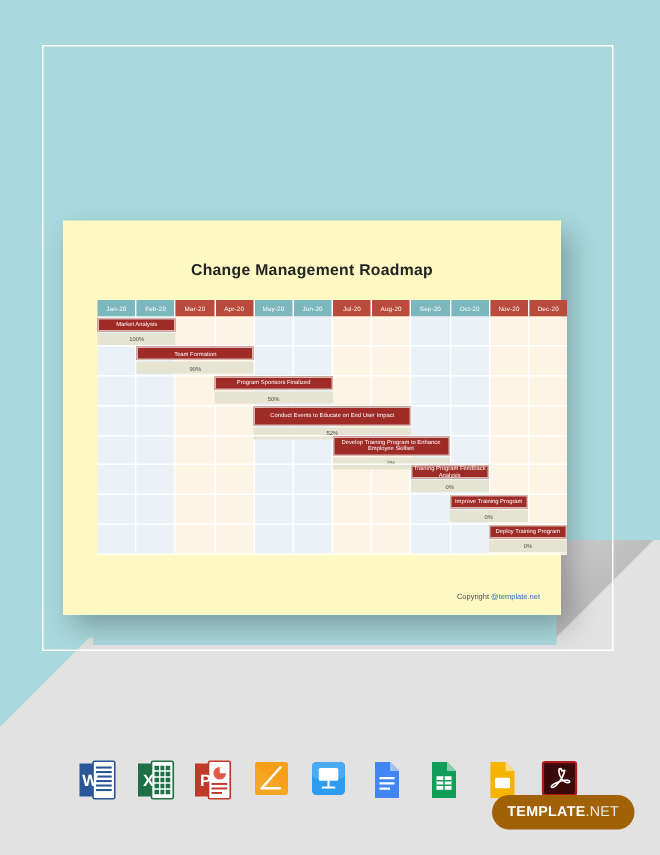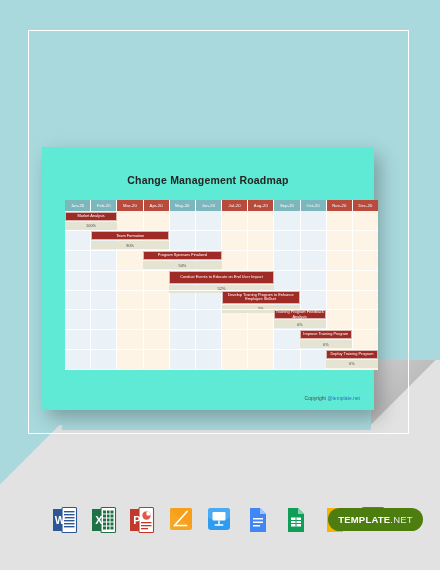--- a/index.html
+++ b/index.html
@@ -18,21 +18,21 @@
             background:linear-gradient(135deg,#cfcfcf 0%,#bdbdbd 45%,#e2e2e2 46%,#e2e2e2 100%);}
   
   #wedge-bl{position:absolute;left:0;top:425px;width:62px;height:66px;
             background:linear-gradient(135deg,#a9d9dd 0%,#a9d9dd 46%,#e2e2e2 47%,#e2e2e2 100%);}
 
   
   #frame{position:absolute;left:28px;top:30px;width:381px;height:404px;
          border:1.5px solid #ffffff;box-sizing:border-box;}
 
   
-  #doc{position:absolute;left:42px;top:147px;width:332px;height:263px;background:#5eead4;
+  #doc{position:absolute;left:42px;top:147px;width:332px;height:263px;background:#fef9c3;
        box-shadow:6px 8px 18px rgba(0,0,0,.28);}
   #doc-title{position:absolute;left:0;top:27px;width:100%;text-align:center;
        font-size:10.5px;font-weight:bold;color:#242424;letter-spacing:.2px;}
 
   
   #gantt{position:absolute;left:23px;top:53px;width:313px;}
   .g-head{display:flex;height:11px;}
   .g-head div{flex:1;font-size:4.2px;color:#ffffff;display:flex;align-items:center;
       justify-content:center;letter-spacing:.1px;border-right:1px solid #ffffff;box-sizing:border-box;}
   .g-head div:last-child{border-right:none;}
@@ -58,22 +58,22 @@
 
   #copyright{position:absolute;right:14px;bottom:9px;font-size:5px;color:#4a4a4a;}
   #copyright .lnk{color:#2f6fbf;}
 
   
   #icons{position:absolute;left:52px;top:506px;display:flex;gap:12.5px;align-items:flex-end;}
   .ic{width:26px;height:28px;position:relative;}
   .ic svg{display:block;}
 
   
-  #badge{position:absolute;left:328px;top:508px;width:95px;height:23px;border-radius:12px;
-     background:#4d7c0f;display:flex;align-items:center;justify-content:center;}
+  #badge{position:absolute;left:328px;top:530px;width:95px;height:23px;border-radius:12px;
+     background:#a16207;display:flex;align-items:center;justify-content:center;}
   #badge span{font-size:9.5px;font-weight:bold;color:#ffffff;letter-spacing:.2px;}
   #badge span i{font-style:normal;font-weight:normal;color:#eaeaea;}
 </style>
 </head>
 <body>
 
 <div id="bg-gray"></div>
 <div id="bg-teal"></div>
 <div id="wedge-tr"></div>
 <div id="wedge-bl"></div>

